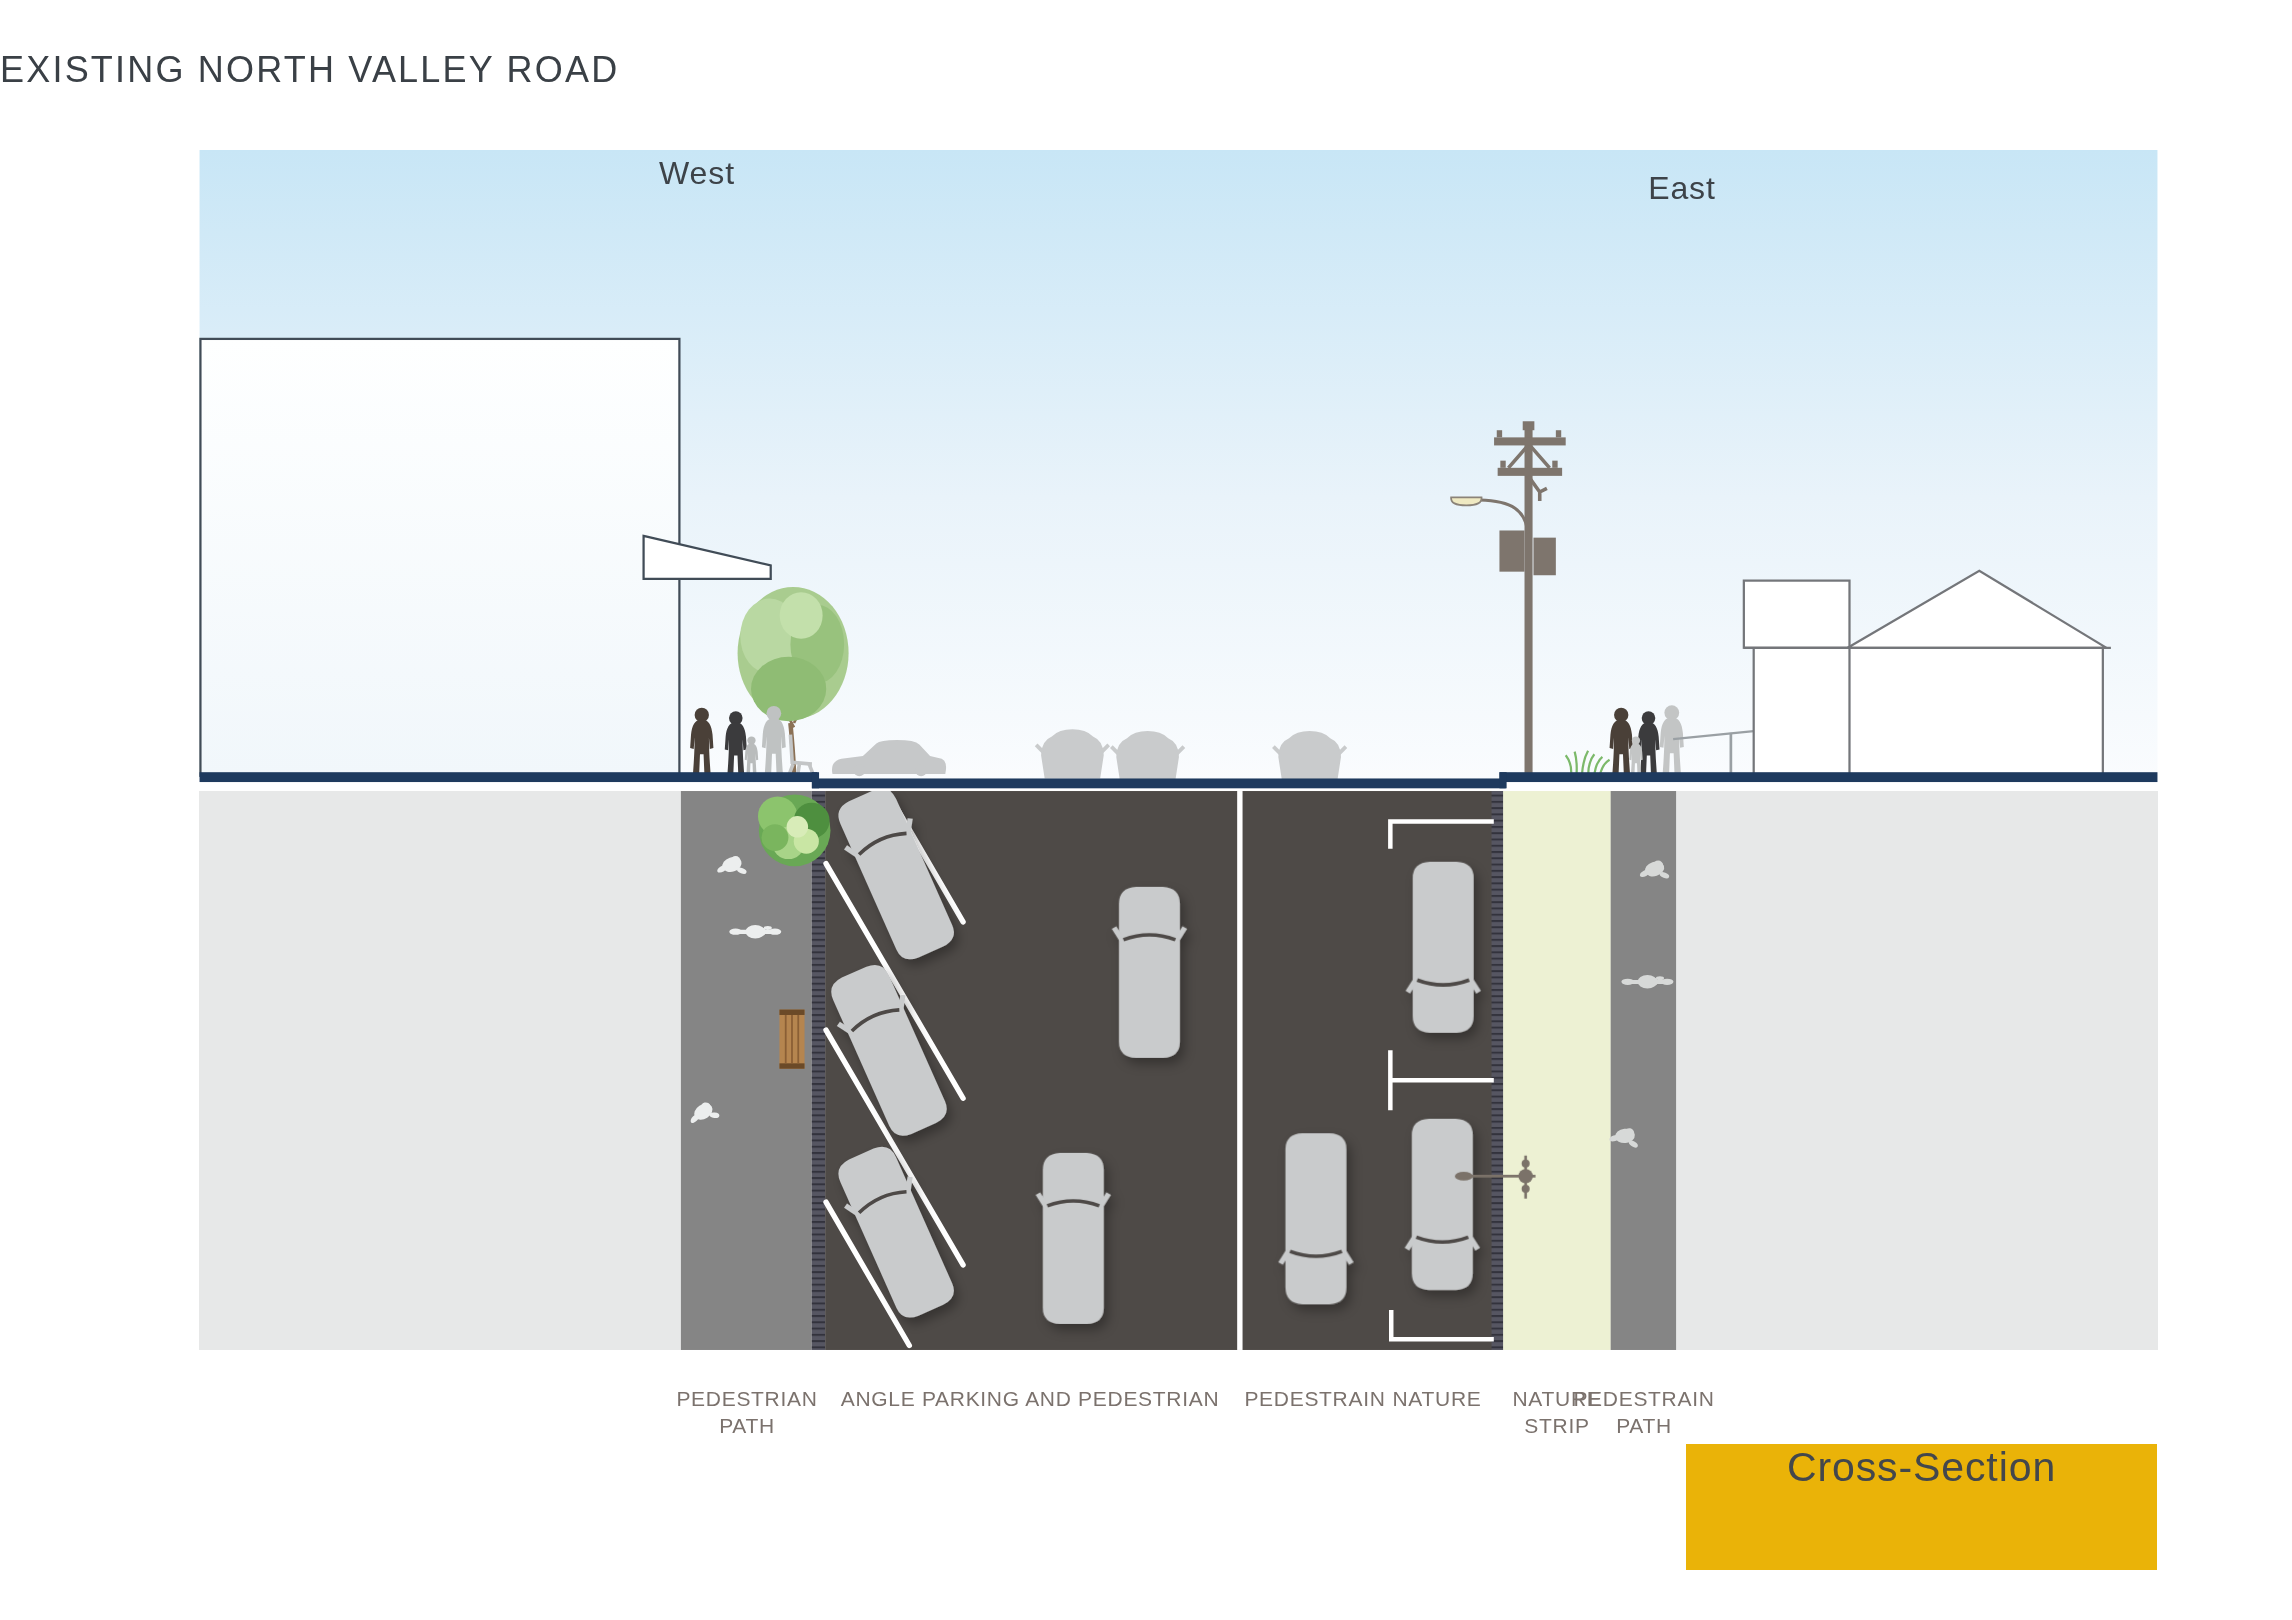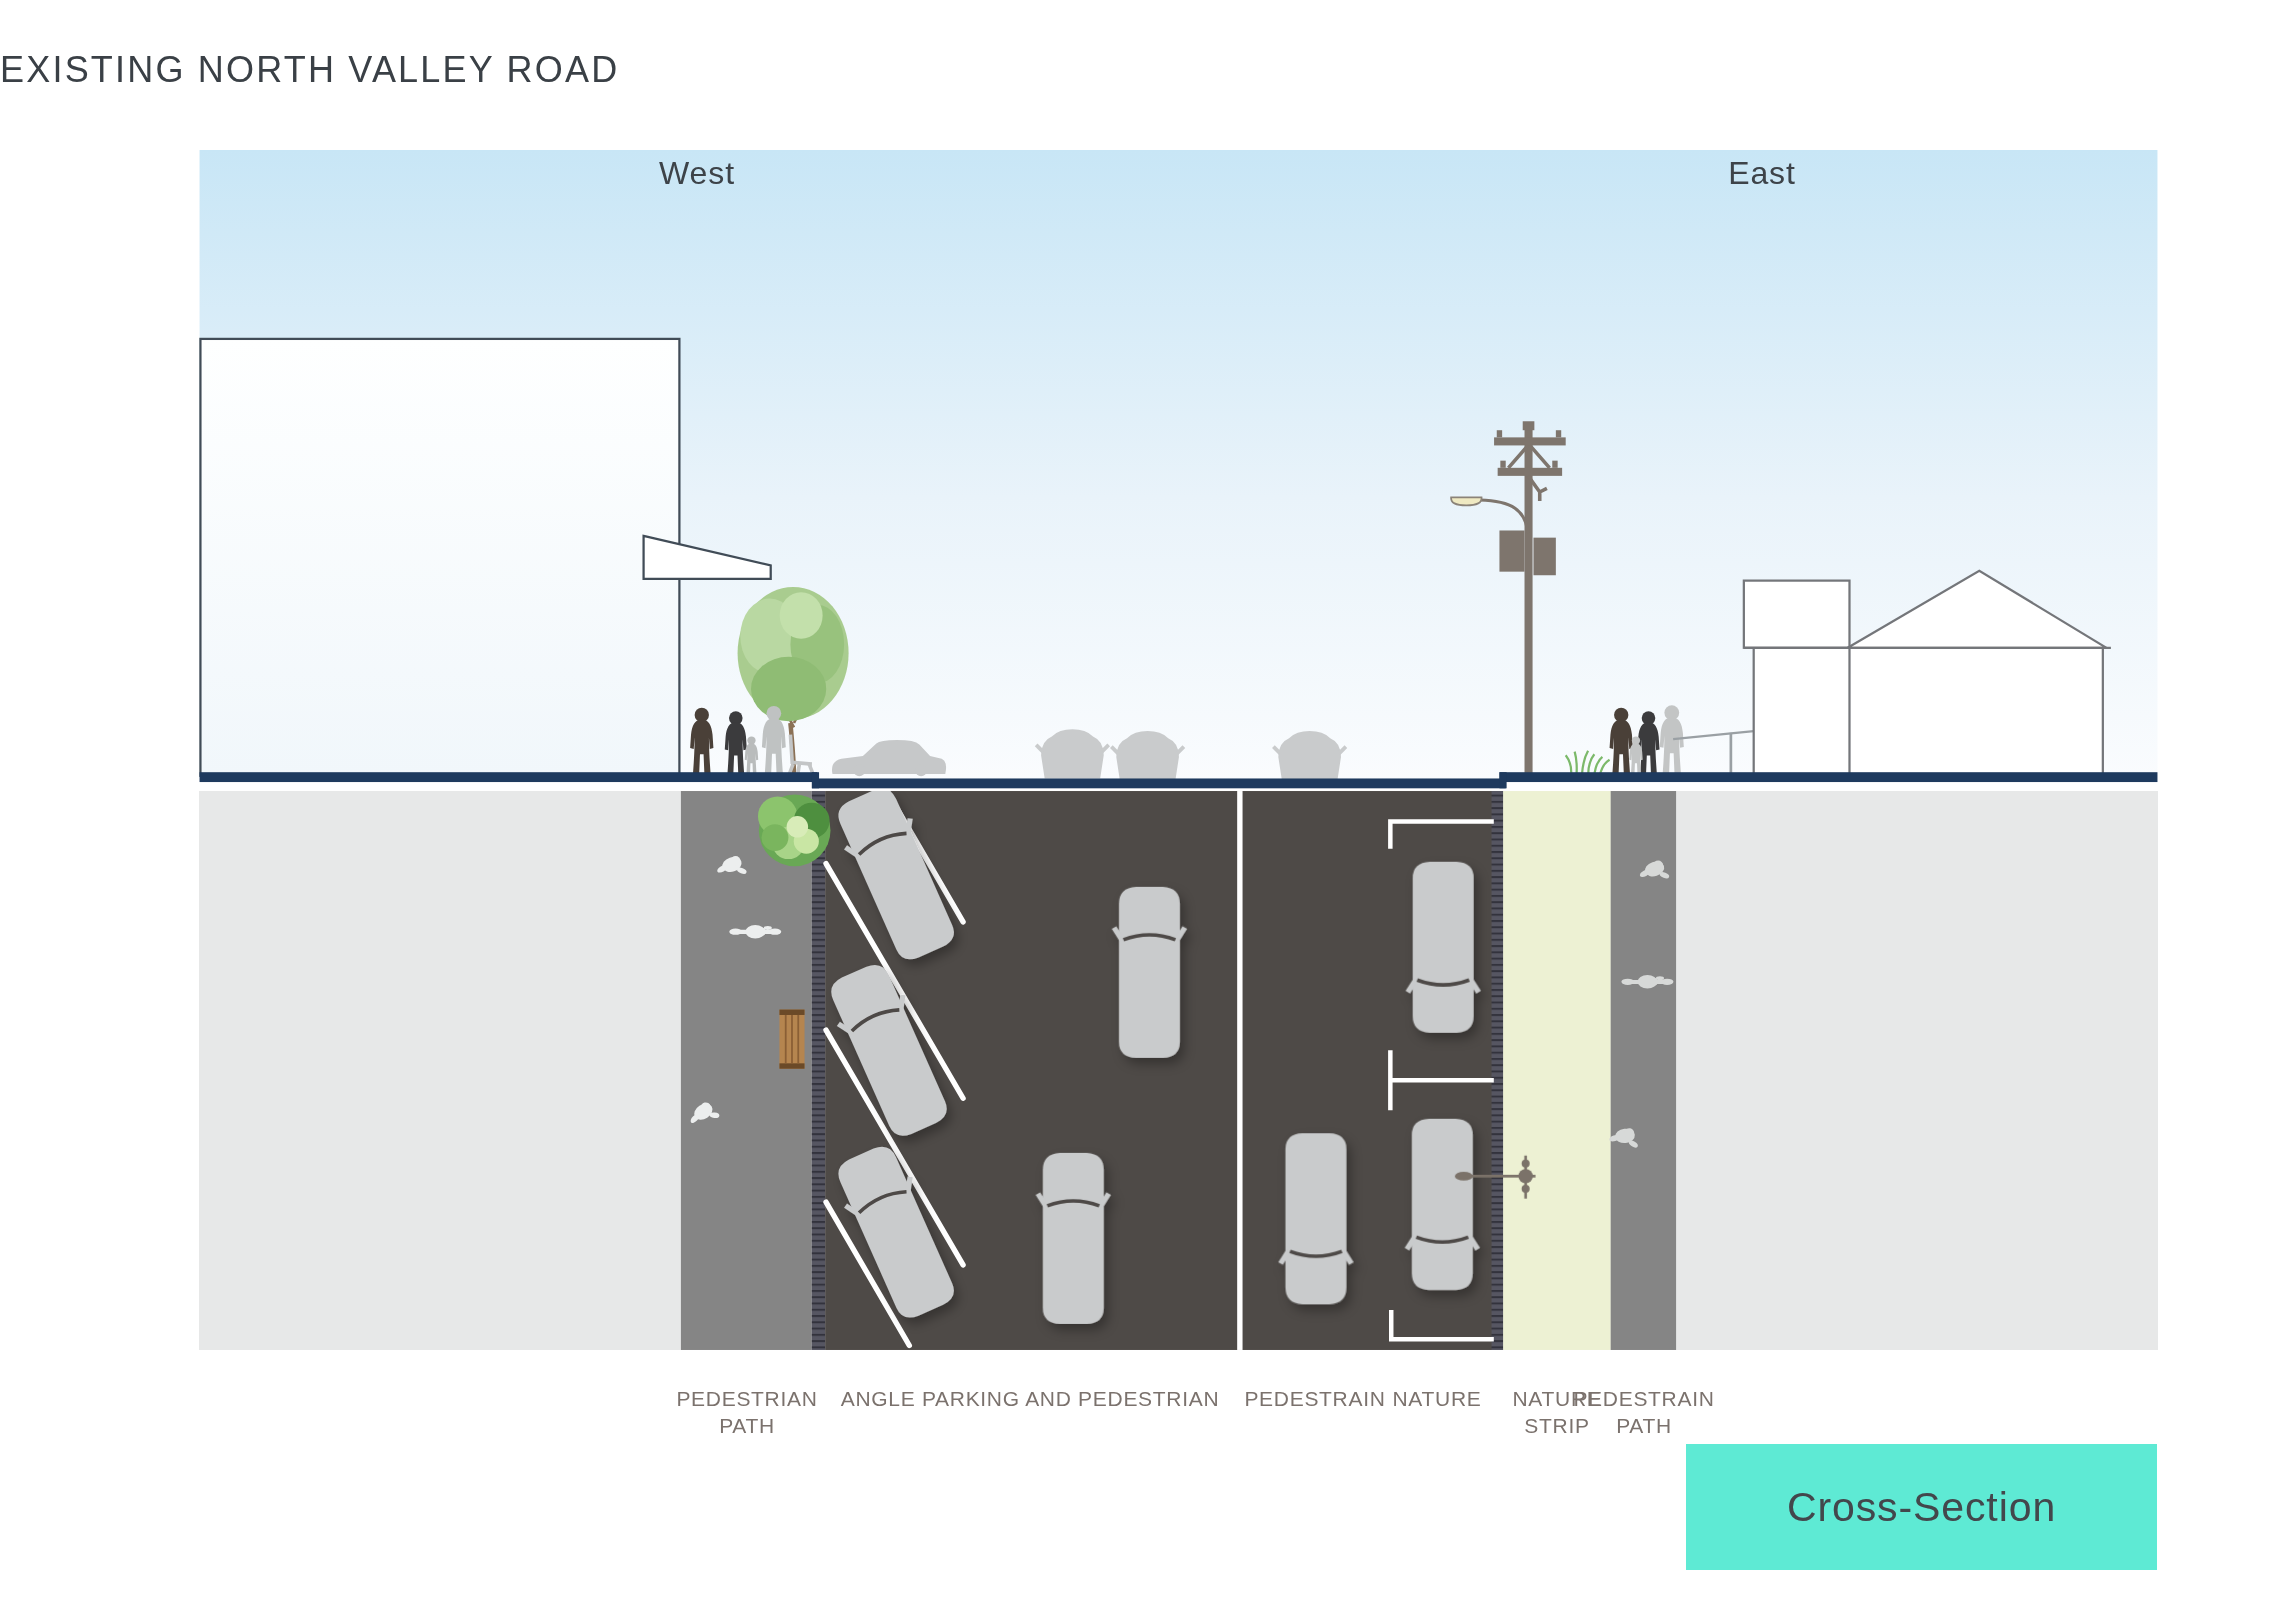--- a/index.html
+++ b/index.html
@@ -24,36 +24,36 @@
   #elev { left: 0; top: 0; }
   #plan { left: 0; top: 641px; }
   .dir-label {
     position: absolute; top: 5.4px;
     transform: translateX(-50%);
     font-size: 32px; font-weight: 300;
     letter-spacing: 0.9px;
     color: #3d4349;
   }
   #west-label { left: 498px; }
-  #east-label { left: 1563px; }
+  #east-label { left: 1483px; margin-top: 15px; }
   .region-label {
     position: absolute; top: 1385px;
     transform: translateX(-50%);
     font-size: 21px; font-weight: 400;
     letter-spacing: 0.7px;
     line-height: 1.3;
     color: #7b726d;
     text-align: center;
     white-space: pre-line;
   }
   .caption-box {
     position: absolute; left: 1686px; top: 1444px;
     width: 471px; height: 126px;
-    background: #5eead4;
-    display: flex; align-items: center; justify-content: center;
+    background: #eab308;
+    display: flex; justify-content: center;
   }
   .caption-text {
     font-size: 41px; font-weight: 300;
     letter-spacing: 0.9px;
     color: #43474c;
   }
 </style>
 </head>
 <body>
 

